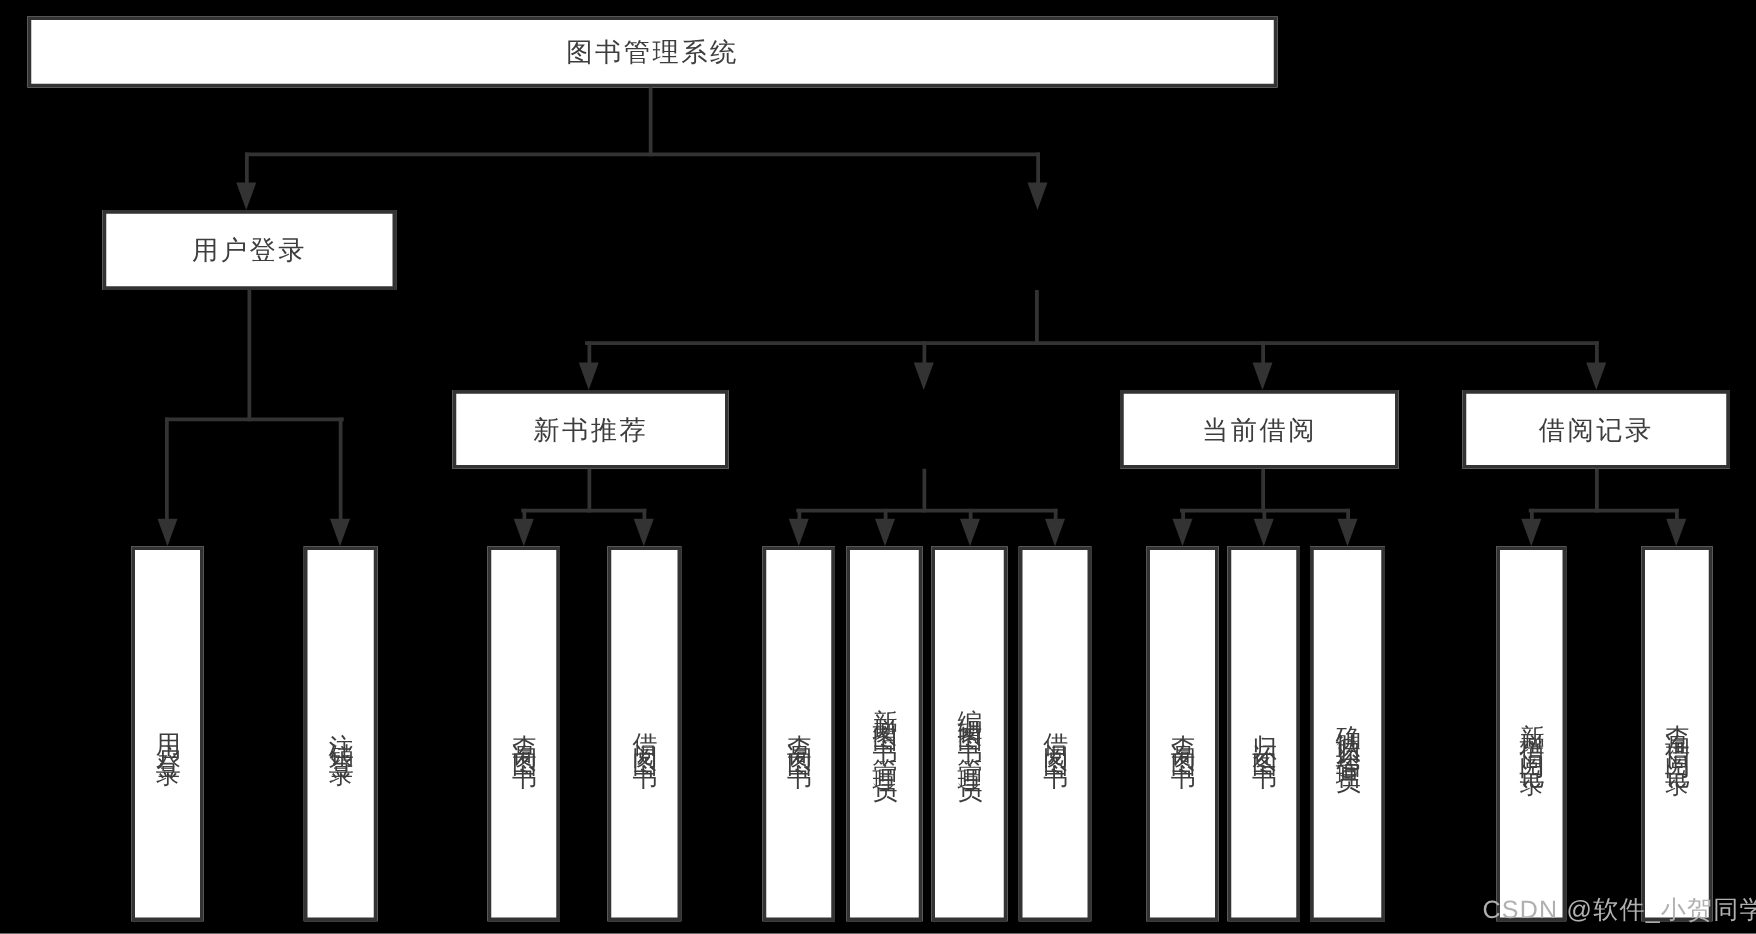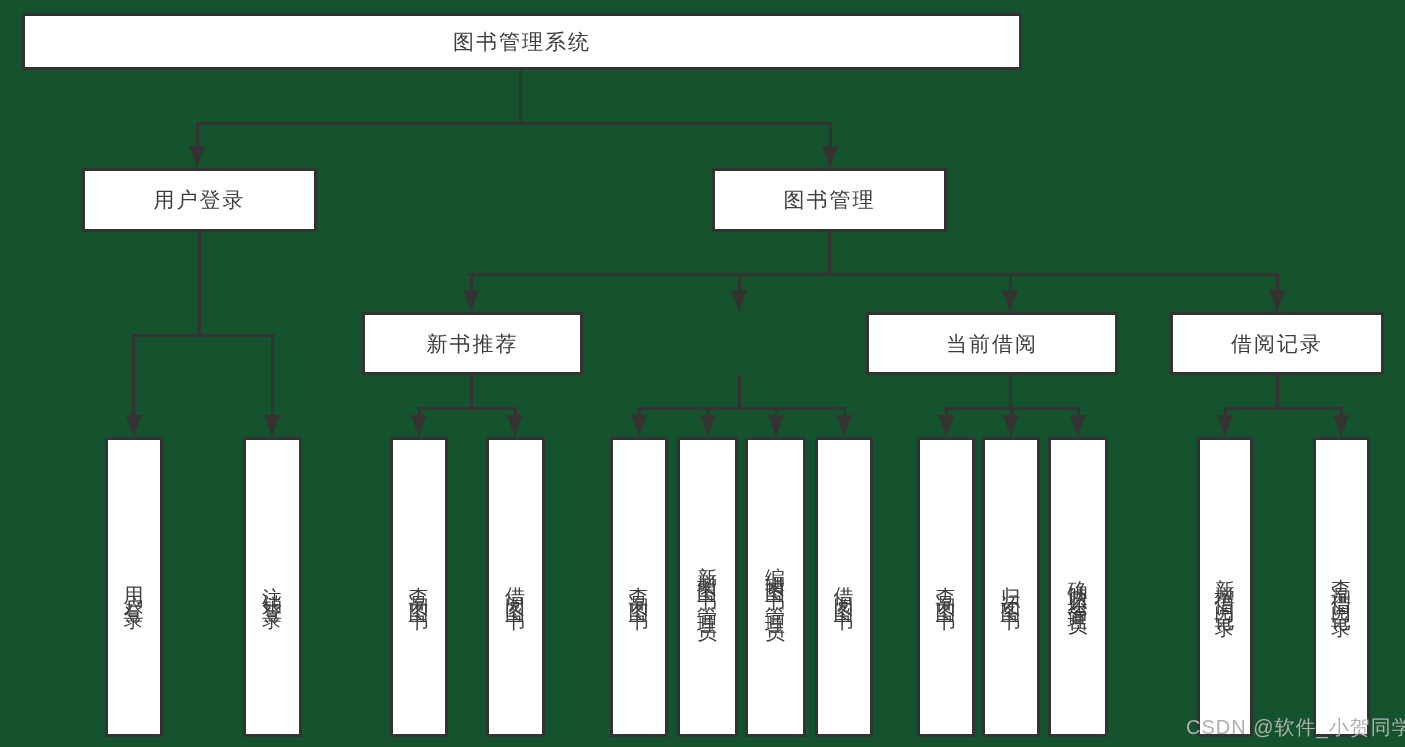--- a/index.html
+++ b/index.html
@@ -3,21 +3,21 @@
 <meta charset="utf-8">
 <style>
   :root{
     --line:#333333;
     --text:#3d3d3d;
     --watermark:#b0b0b0;
     --box-fill:#ffffff;
   }
   html,body{margin:0;padding:0;background:#ffffff;}
   .canvas{
-    position:relative;width:1405px;height:747px;background:#14532d;
+    position:relative;width:1405px;height:747px;background:#000000;
     font-family:"Liberation Sans",sans-serif;overflow:hidden;
   }
   .box{
     position:absolute;box-sizing:border-box;
     border:3px solid var(--line);background:var(--box-fill);
     display:flex;align-items:center;justify-content:center;
     color:var(--text);
   }
   .hlabel{font-size:21px;letter-spacing:2px;white-space:nowrap;}
   .vlabel{
@@ -47,23 +47,20 @@
   <div class="line" style="left:519px;top:70px;width:3px;height:55px"></div>
   <div class="line" style="left:196px;top:122px;width:636px;height:3px"></div>
   <div class="line" style="left:196px;top:122px;width:3px;height:26px"></div>
   <div class="arrow" style="left:189px;top:146px"></div>
   <div class="line" style="left:829px;top:122px;width:3px;height:26px"></div>
   <div class="arrow" style="left:822px;top:146px"></div>
 
   <div class="box" style="left:82px;top:168px;width:235px;height:64px">
     <span class="hlabel">用户登录</span>
   </div>
-  <div class="box" style="left:712px;top:168px;width:235px;height:64px">
-    <span class="hlabel">图书管理</span>
-  </div>
 
   <div class="line" style="left:198px;top:232px;width:3px;height:105px"></div>
   <div class="line" style="left:132px;top:334px;width:143px;height:3px"></div>
   <div class="line" style="left:132px;top:334px;width:3px;height:82px"></div>
   <div class="arrow" style="left:126px;top:415px"></div>
   <div class="line" style="left:271px;top:334px;width:3px;height:82px"></div>
   <div class="arrow" style="left:264px;top:415px"></div>
 
   <div class="line" style="left:828px;top:232px;width:3px;height:44px"></div>
   <div class="line" style="left:468px;top:273px;width:811px;height:3px"></div>
@@ -72,21 +69,21 @@
   <div class="line" style="left:738px;top:273px;width:3px;height:19px"></div>
   <div class="arrow" style="left:731px;top:290px"></div>
   <div class="line" style="left:1009px;top:273px;width:3px;height:19px"></div>
   <div class="arrow" style="left:1002px;top:290px"></div>
   <div class="line" style="left:1276px;top:273px;width:3px;height:19px"></div>
   <div class="arrow" style="left:1269px;top:290px"></div>
 
   <div class="box" style="left:362px;top:312px;width:221px;height:63px">
     <span class="hlabel">新书推荐</span>
   </div>
-  <div class="box" style="left:866px;top:312px;width:252px;height:63px">
+  <div class="box" style="left:896px;top:312px;width:223px;height:63px">
     <span class="hlabel">当前借阅</span>
   </div>
   <div class="box" style="left:1170px;top:312px;width:214px;height:63px">
     <span class="hlabel">借阅记录</span>
   </div>
 
   <div class="line" style="left:470px;top:375px;width:3px;height:35px"></div>
   <div class="line" style="left:417px;top:407px;width:100px;height:3px"></div>
   <div class="line" style="left:418px;top:407px;width:3px;height:9px"></div>
   <div class="arrow" style="left:411px;top:415px"></div>

